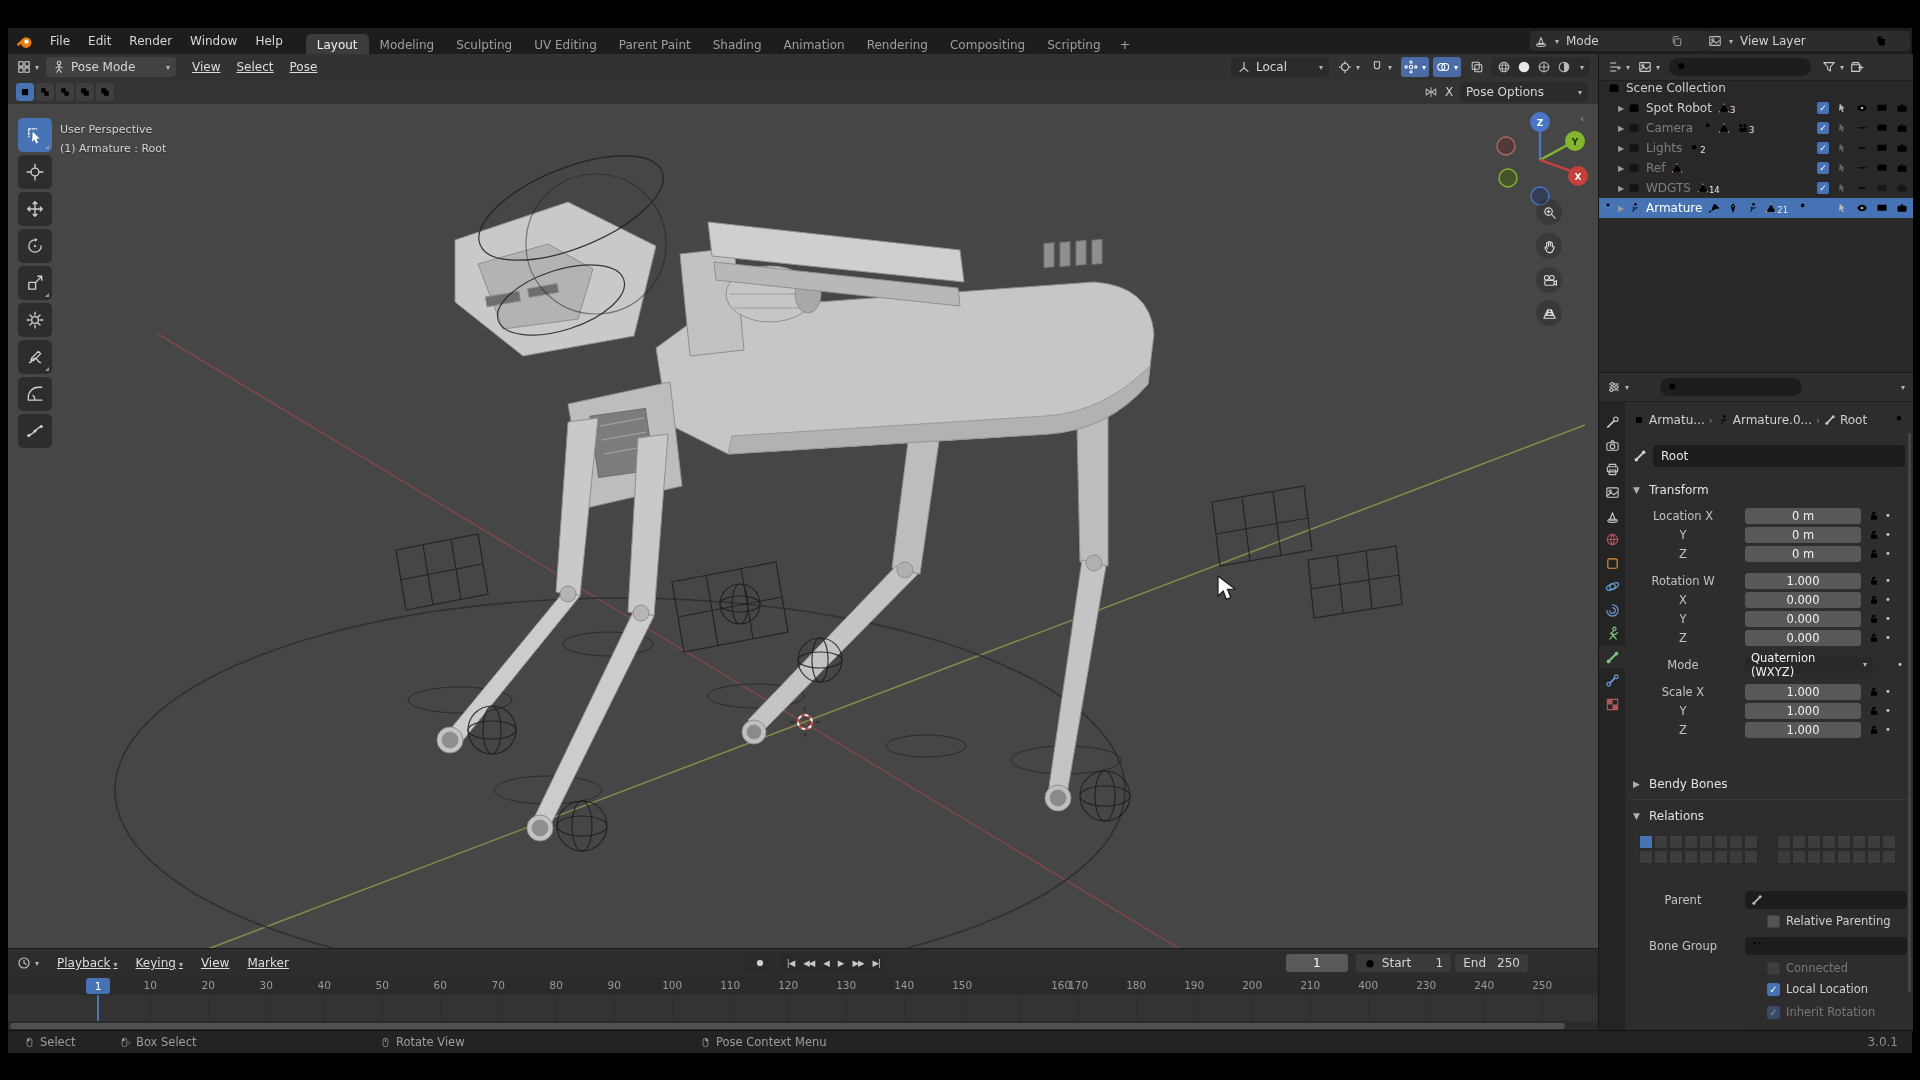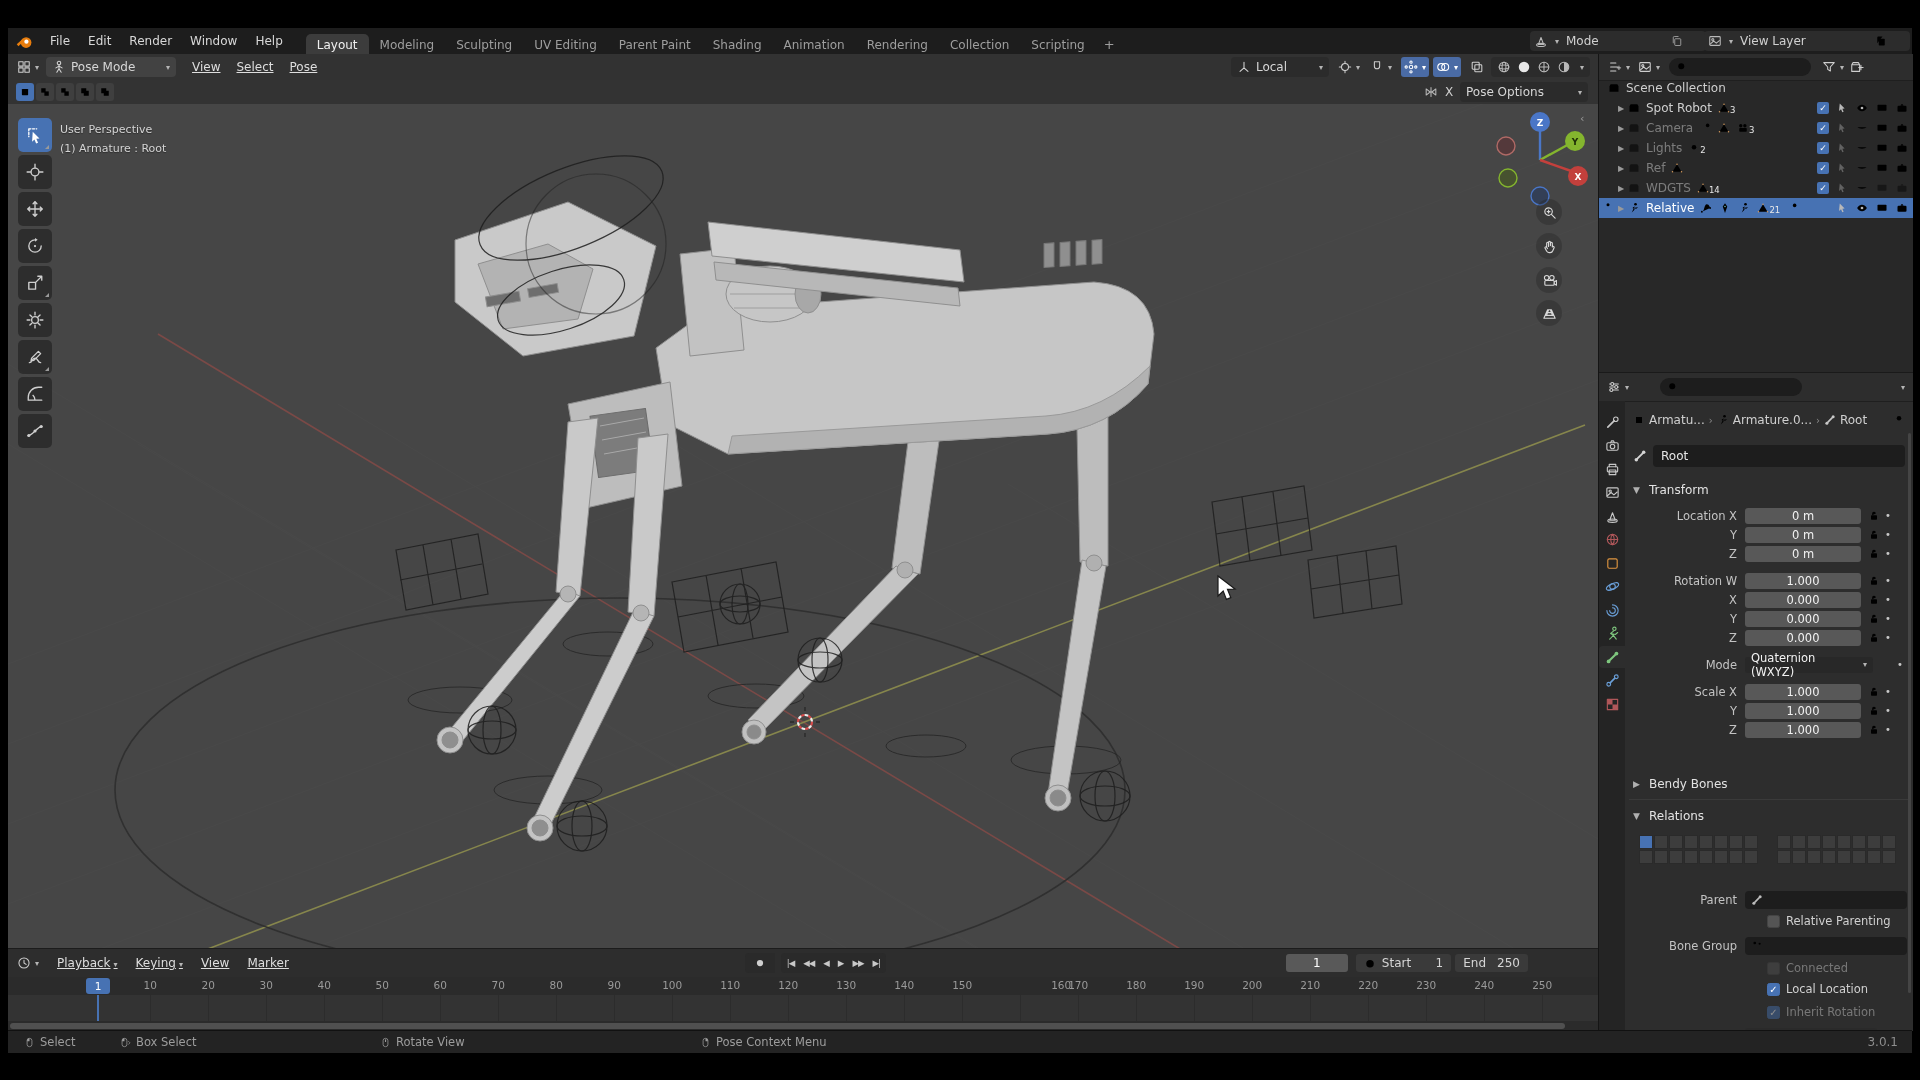--- a/index.html
+++ b/index.html
@@ -76,21 +76,21 @@
   .ptab{position:absolute;left:0;width:26px;height:22px;display:flex;align-items:center;justify-content:center;}
   .ptab.active{background:#2d2d2d;border-radius:4px 0 0 4px;}
   .ptab svg{width:15px;height:15px;}
   #pr-body{left:26px;top:28px;width:288px;height:630px;}
   .crumb{color:#cfcfcf;}
   .crumbsep{color:#8a8a8a;font-size:10px;margin:0 4px;}
   #bonefield{background:#1d1d1d;border-radius:4px;height:22px;display:flex;align-items:center;padding:0 8px;color:#e5e5e5;flex:1;}
   .panelhdr{display:flex;align-items:center;color:#e2e2e2;gap:6px;font-size:12px;}
   .panelhdr .pchev{color:#b0b0b0;font-size:9px;width:10px;}
   .trow{position:absolute;left:4px;width:278px;height:17px;display:flex;align-items:center;}
-  .trow .tl{width:108px;text-align:right;color:#c3c3c3;margin-right:8px;font-size:11.5px;white-space:nowrap;}
+  .trow .tl{width:108px;text-align:center;color:#c3c3c3;margin-right:8px;font-size:11.5px;white-space:nowrap;}
   .trow .tv{width:116px;height:16px;background:#585858;border-radius:3px;color:#f2f2f2;display:flex;align-items:center;justify-content:center;font-size:11.5px;}
   .trow .tv.drop{background:#282828;justify-content:space-between;padding:0 6px;width:104px;}
   .trow .lk{width:14px;margin-left:6px;color:#b0b0b0;display:flex;justify-content:center;}
   .trow .kdot{width:14px;color:#c9c9c9;display:flex;justify-content:center;font-size:10px;}
   .cellgrid{display:flex;gap:1px;flex-wrap:wrap;width:128px;}
   .cell{width:14px;height:14px;background:#3d3d3d;border:1px solid #2a2a2a;box-sizing:border-box;}
   .cell.on{background:#4772b3;}
   .cbrow{position:absolute;left:142px;display:flex;align-items:center;gap:6px;color:#d0d0d0;font-size:11.5px;}
   .cb{width:13px;height:13px;border-radius:2.5px;background:#545454;border:1px solid #444;box-sizing:border-box;color:#fff;font-size:10px;display:flex;align-items:center;justify-content:center;}
   .cb.on{background:#4772b3;border-color:#4772b3;}
@@ -139,21 +139,21 @@
         </nav>
     <div id="tabs">
           <span class="tab active">Layout</span>
           <span class="tab">Modeling</span>
           <span class="tab">Sculpting</span>
           <span class="tab">UV Editing</span>
           <span class="tab">Parent Paint</span>
           <span class="tab">Shading</span>
           <span class="tab">Animation</span>
           <span class="tab">Rendering</span>
-          <span class="tab">Collection</span>
+          <span class="tab">Compositing</span>
           <span class="tab">Scripting</span>
           <span class="tab add">+</span>
         </div>
     <div class="idpill" style="left:1522px;width:168px;">
       <span class="tg">
             <svg class="ic" viewBox="0 0 16 16">
               <path d="M5 12l3-8 3 8z"></path>
               <ellipse cx="8" cy="12.5" rx="5" ry="1.8"></ellipse>
             </svg>
           </span>
@@ -641,21 +641,21 @@
           <span class="tick" style="left: 780.2px;">120</span>
           <span class="tick" style="left: 838.2px;">130</span>
           <span class="tick" style="left: 896.2px;">140</span>
           <span class="tick" style="left: 954.2px;">150</span>
           <span class="tick" style="left: 1012.2px; margin-left: 41px;">160</span>
           <span class="tick" style="left: 1070.2px;">170</span>
           <span class="tick" style="left: 1128.2px;">180</span>
           <span class="tick" style="left: 1186.2px;">190</span>
           <span class="tick" style="left: 1244.2px;">200</span>
           <span class="tick" style="left: 1302.2px;">210</span>
-          <span class="tick" style="left: 1360.2px;">220</span>
+          <span class="tick" style="left: 1360.2px;">400</span>
           <span class="tick" style="left: 1418.2px;">230</span>
           <span class="tick" style="left: 1476.2px;">240</span>
           <span class="tick" style="left: 1534.2px;">250</span>
         </div>
     <div id="tl-track" class="abs">
       <div id="playhead-line"></div>
     <span class="gridline" style="left: 142.2px;"></span>
           <span class="gridline" style="left: 200.2px;"></span>
           <span class="gridline" style="left: 258.2px;"></span>
           <span class="gridline" style="left: 316.2px;"></span>
@@ -988,21 +988,21 @@
                 <path d="M8 6v4M8 7l-3.5 2M8 7l3.5 2M8 10l-2.5 4M8 10l2.5 4"></path>
               </svg>
             </span>
             <span class="dis">▶</span>
             <span class="tg typ" style="color:#ffb06a">
               <svg class="ic12" viewBox="0 0 16 16">
                 <circle cx="10" cy="3" r="1.8"></circle>
                 <path d="M9 5.5L6 8l3 2-4 4M6 8l5 1 2.5-2M9 10l3 4"></path>
               </svg>
             </span>
-            <span class="nm">Relative</span>
+            <span class="nm">Armature</span>
             <span class="badge">
               <span class="tg" style="color:#7ea8d8">
                 <svg class="ic12" viewBox="0 0 16 16">
                   <path d="M2.5 13C6 13 5.5 3 9 3s4.5 5 4.5 5"></path>
                   <circle cx="2.5" cy="13" r="1.2"></circle>
                   <circle cx="13.5" cy="8" r="1.2"></circle>
                 </svg>
               </span>
             </span>
             <span class="badge">

